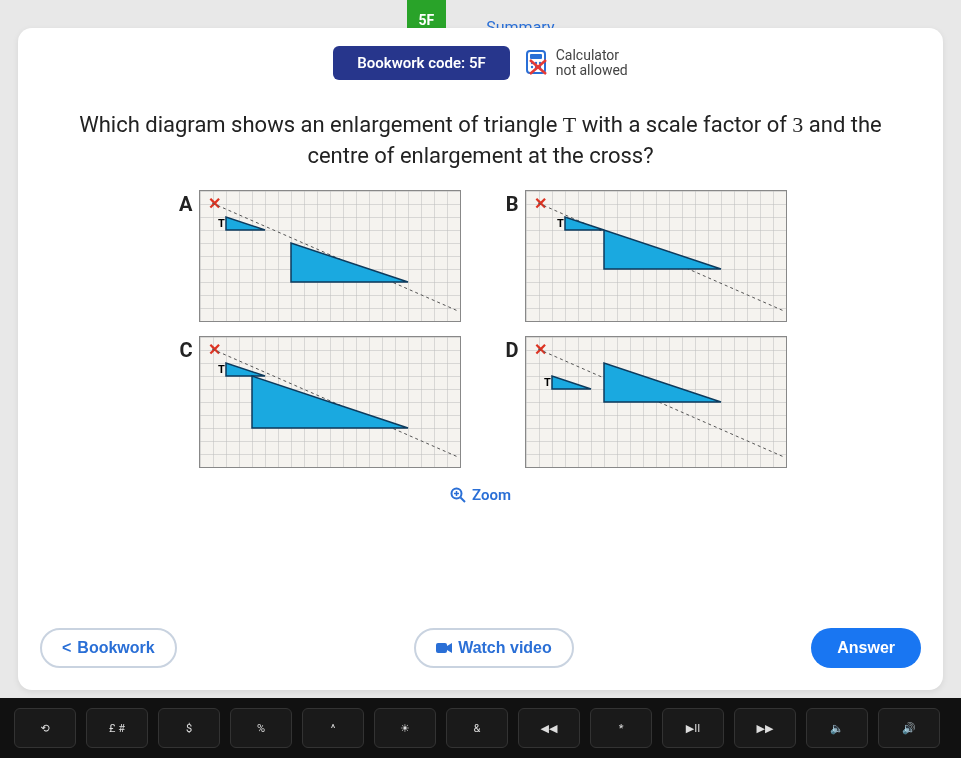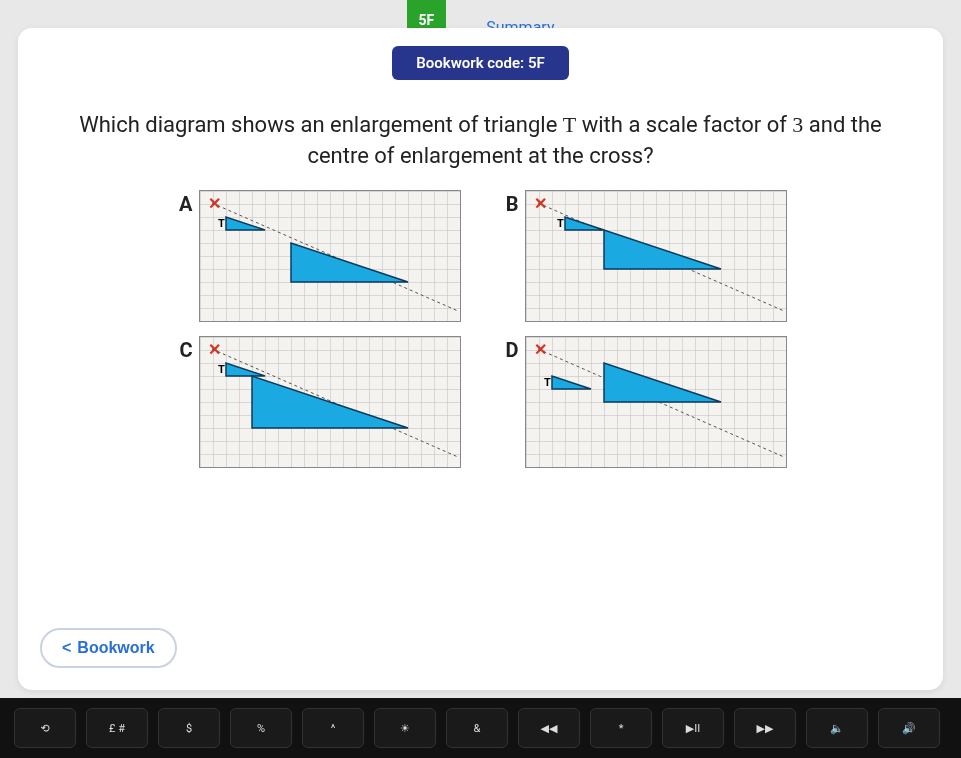--- a/index.html
+++ b/index.html
@@ -30,20 +30,38 @@
 <body>
 
 <div class="topbar">
   <span class="pill">5F</span>
   <span class="summary">Summary</span>
 </div>
 
 <div class="card">
   <div class="hdr">
     <div class="code-badge">Bookwork code: 5F</div>
+    <div class="calc">
+      <svg viewBox="0 0 26 26">
+        <rect x="3" y="1" width="18" height="22" rx="3" fill="none" stroke="#2a6fd6" stroke-width="2"></rect>
+        <rect x="6" y="4" width="12" height="5" rx="1" fill="#2a6fd6"></rect>
+        <circle cx="8" cy="13" r="1.2" fill="#2a6fd6"></circle>
+          <circle cx="12" cy="13" r="1.2" fill="#2a6fd6"></circle>
+          <circle cx="16" cy="13" r="1.2" fill="#2a6fd6"></circle>
+        <circle cx="8" cy="17" r="1.2" fill="#2a6fd6"></circle>
+          <circle cx="12" cy="17" r="1.2" fill="#2a6fd6"></circle>
+          <circle cx="16" cy="17" r="1.2" fill="#2a6fd6"></circle>
+        <line x1="6" y1="24" x2="22" y2="10" stroke="#e53935" stroke-width="2.5"></line>
+        <line x1="6" y1="10" x2="22" y2="24" stroke="#e53935" stroke-width="2.5"></line>
+      </svg>
+      <div>
+        <div>Calculator</div>
+        <div>not allowed</div>
+      </div>
+    </div>
   </div>
 
   <div class="question">
     <span>Which diagram shows an enlargement of triangle </span><span class="math">T</span><span> with a scale factor of </span><span class="math">3</span><span> and the centre of enlargement at the cross?</span>
   </div>
 
   <div class="grid2">
 
     <div class="opt">
       <div class="lbl">A</div>
@@ -116,26 +134,43 @@
           <line x1="12" y1="12" x2="258" y2="120" stroke="#555" stroke-dasharray="3 3"></line>
           <polygon points="26,39 26,52 65,52" fill="#1aa9e0" stroke="#0d3a5c" stroke-width="1.5"></polygon>
           <text x="18" y="49" font-size="11" font-weight="bold">T</text>
           <polygon points="78,26 78,65 195,65" fill="#1aa9e0" stroke="#0d3a5c" stroke-width="1.5"></polygon>
         </svg>
       </div>
     </div>
 
   </div>
 
+  <div class="zoom">
+    <svg width="16" height="16" viewBox="0 0 16 16">
+        <circle cx="6.5" cy="6.5" r="5" fill="none" stroke="#2a6fd6" stroke-width="2"></circle>
+        <line x1="10.5" y1="10.5" x2="15" y2="15" stroke="#2a6fd6" stroke-width="2"></line>
+        <line x1="4" y1="6.5" x2="9" y2="6.5" stroke="#2a6fd6" stroke-width="1.5"></line>
+        <line x1="6.5" y1="4" x2="6.5" y2="9" stroke="#2a6fd6" stroke-width="1.5"></line>
+      </svg>
+    <span>Zoom</span>
+  </div>
 
   <div class="footer">
     <button class="btn btn-outline">
       <span>&lt;</span>
       <span>Bookwork</span>
     </button>
+    <button class="btn btn-outline">
+      <svg width="16" height="12" viewBox="0 0 16 12">
+          <rect x="0" y="1" width="11" height="10" rx="2" fill="#2a6fd6"></rect>
+          <polygon points="11,4 16,1 16,11 11,8" fill="#2a6fd6"></polygon>
+        </svg>
+      <span>Watch video</span>
+    </button>
+    <button class="btn btn-primary">Answer</button>
   </div>
 </div>
 
 <div class="kbrow">
   <div class="key">⟲</div>
   <div class="key">£ #</div>
   <div class="key">$</div>
   <div class="key">%</div>
   <div class="key">^</div>
   <div class="key">☀</div>

